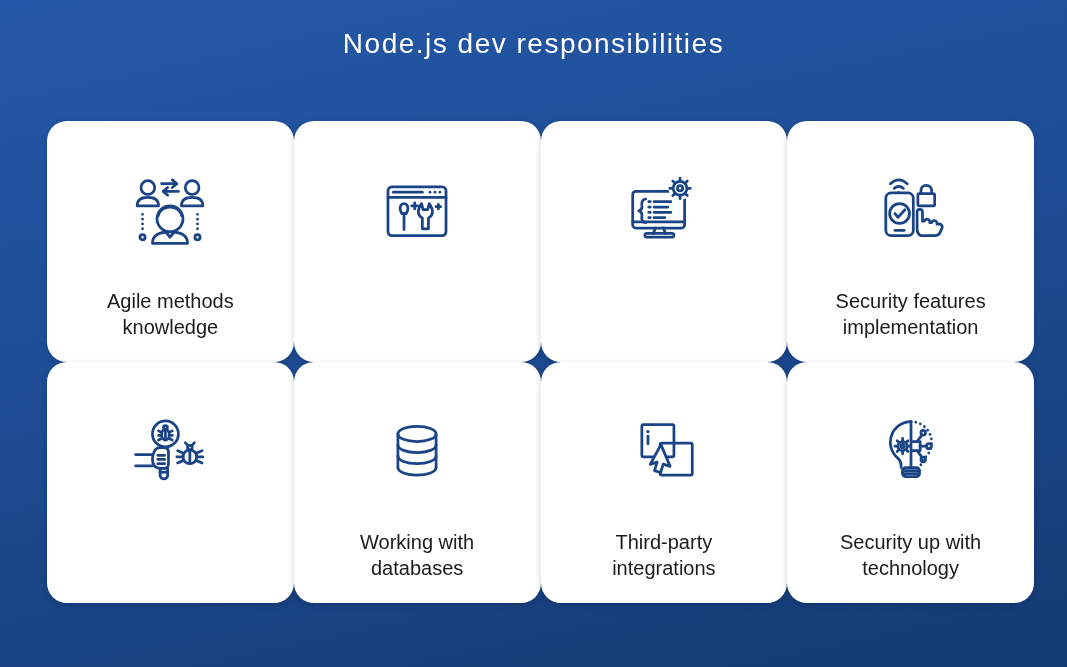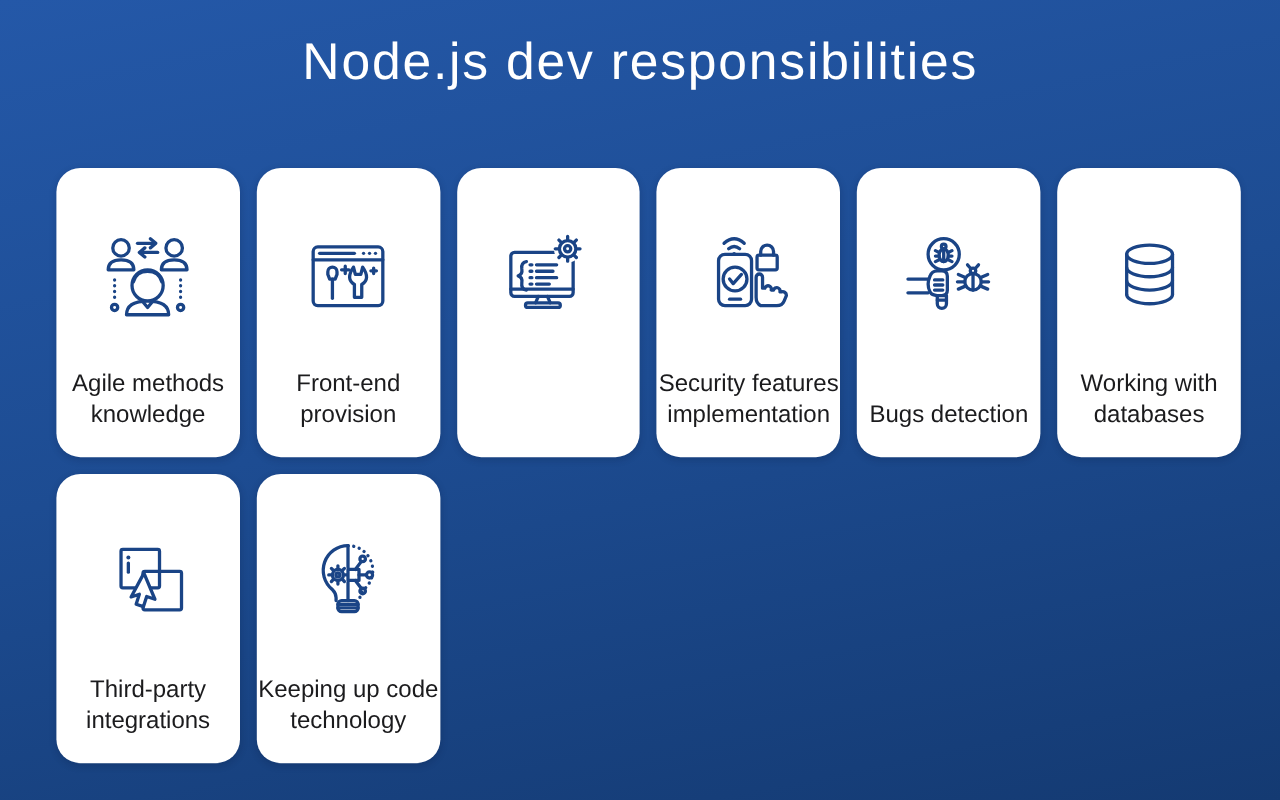--- a/index.html
+++ b/index.html
@@ -14,31 +14,31 @@
   *{box-sizing:border-box;margin:0;padding:0}
   html,body{width:1067px;height:667px;overflow:hidden}
   body{
     font-family:"Liberation Sans", sans-serif;
     background:linear-gradient(168deg, var(--bg-top) 0%, var(--bg-mid) 48%, var(--bg-bottom) 100%);
   }
   .page{width:1067px;height:667px;display:flex;flex-direction:column}
   .header{padding-top:26px;text-align:center}
   .title{
     color:var(--title-color);
-    font-size:43px;
+    font-size:28px;
     font-weight:400;
     letter-spacing:1.5px;
     line-height:1.25;
   }
   .grid{
     margin:60px 33px 0 47px;
     display:grid;
-    grid-template-columns:repeat(6,1fr);
+    grid-template-columns:repeat(4,1fr);
     grid-template-rows:241px 241px;
-    gap:14px;
+    gap:0;
   }
   .card{
     background:var(--card-bg);
     border-radius:20px;
     display:flex;
     flex-direction:column;
     align-items:center;
     box-shadow:0 2px 6px rgba(0,15,45,.18);
   }
   .icon-wrap{
@@ -114,21 +114,20 @@
           <circle class="fl" cx="72" cy="29" r="1.8"></circle>
           <circle class="fl" cx="78.5" cy="29" r="1.8"></circle>
           <circle class="fl" cx="85" cy="29" r="1.8"></circle>
           <path class="ln" d="M33 52 v-3 a5 5 0 0 1 10 0 v3 l-2 5 h-6 z"></path>
           <path class="ln" d="M38 57 V78"></path>
           <path class="ln" d="M52 43 v8 M48 47 h8"></path>
           <path class="ln" d="M83 45 v6 M80 48 h6"></path>
           <path class="ln" d="M61 44 q-9 13 1 19 v14 h8 v-14 q10 -6 1 -19 l-2 8 h-6 z"></path>
         </svg>
       </div>
-      <div class="card-label">Front-end provision</div>
     </div>
 
     <div class="card">
       <div class="icon-wrap">
         <svg viewBox="0 0 110 110">
           <rect class="ln" x="14" y="28" width="68" height="48" rx="4"></rect>
           <path class="ln" d="M14 68 H82"></path>
           <path class="ln" d="M44 76 l-3 7 M54 76 l3 7"></path>
           <rect class="ln" x="30" y="83" width="38" height="5" rx="2.5"></rect>
           <path class="ln" d="M31 38 q-6 1 -5 8 q1 6 -4 7.5 q5 1.5 4 7.5 q-1 7 5 8"></path>
@@ -178,21 +177,20 @@
           <path class="ln" d="M49 24 v14"></path>
           <circle class="ln" cx="49" cy="21.5" r="2.5"></circle>
           <path class="ln" d="M44 28 l-4 -2 M44 32 h-4 M44 36 l-4 2 M54 28 l4 -2 M54 32 h4 M54 36 l4 2"></path>
           <circle class="ln" cx="81" cy="48" r="3"></circle>
           <path class="ln" d="M78.5 45.5 l-3.5 -4 M83.5 45.5 l3.5 -4"></path>
           <circle class="ln" cx="81" cy="60" r="9"></circle>
           <path class="ln" d="M81 51 v18"></path>
           <path class="ln" d="M72 55 l-7 -3 M72 60 h-8 M72 65 l-7 3 M90 55 l7 -3 M90 60 h8 M90 65 l7 3"></path>
         </svg>
       </div>
-      <div class="card-label">Bugs detection</div>
     </div>
 
     <div class="card">
       <div class="icon-wrap">
         <svg viewBox="0 0 110 110">
           <ellipse class="ln" cx="55" cy="30" rx="25" ry="10"></ellipse>
           <path class="ln" d="M30 30 V74 M80 30 V74"></path>
           <path class="ln" d="M30 74 a25 10 0 0 0 50 0"></path>
           <path class="ln" d="M30 44.5 a25 10 0 0 0 50 0"></path>
           <path class="ln" d="M30 59 a25 10 0 0 0 50 0"></path>
@@ -230,18 +228,18 @@
           <path class="ln" d="M67 46 h8"></path>
           <circle class="ln" cx="78.5" cy="46" r="3.3"></circle>
           <path class="ln" d="M63 40 l6 -8"></path>
           <circle class="ln" cx="71" cy="28.5" r="3"></circle>
           <path class="ln" d="M63 52 l6 8"></path>
           <circle class="ln" cx="71" cy="63.5" r="3"></circle>
           <rect class="ln" x="44" y="74" width="22" height="12" rx="4"></rect>
           <path class="ln" d="M44 78 h22 M44 82 h22"></path>
         </svg>
       </div>
-      <div class="card-label">Keeping up code
+      <div class="card-label">Security up with
 technology</div>
     </div>
 
   </div>
 </div>
 
 </body></html>

